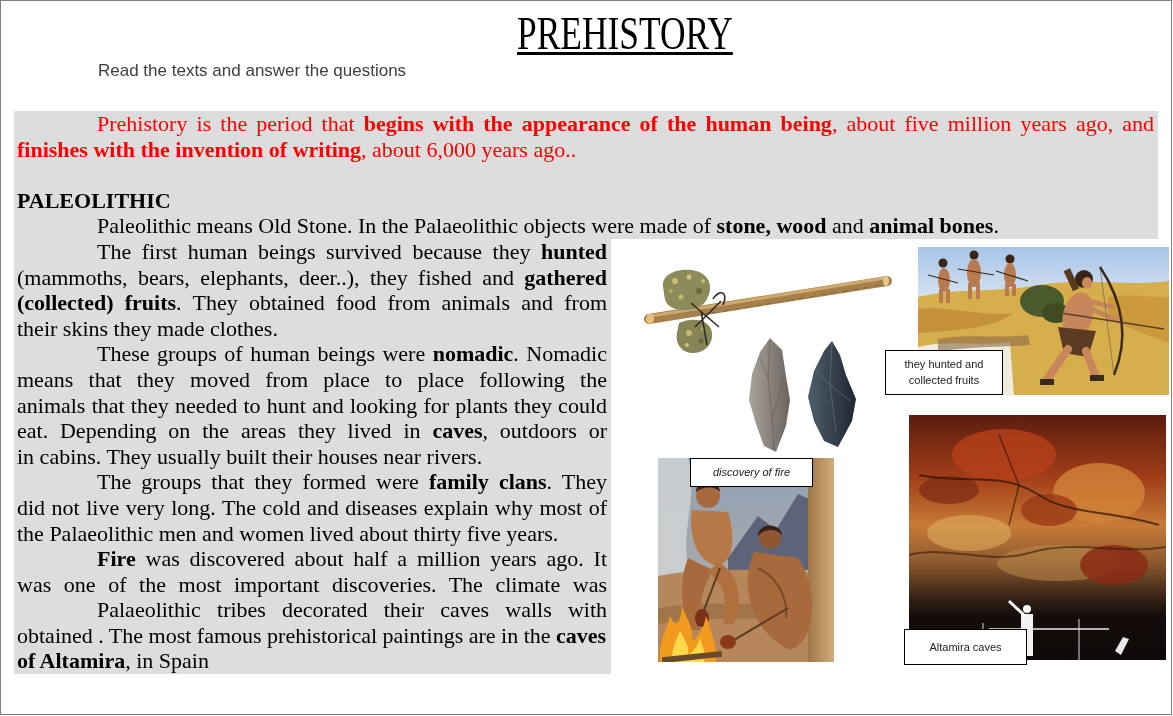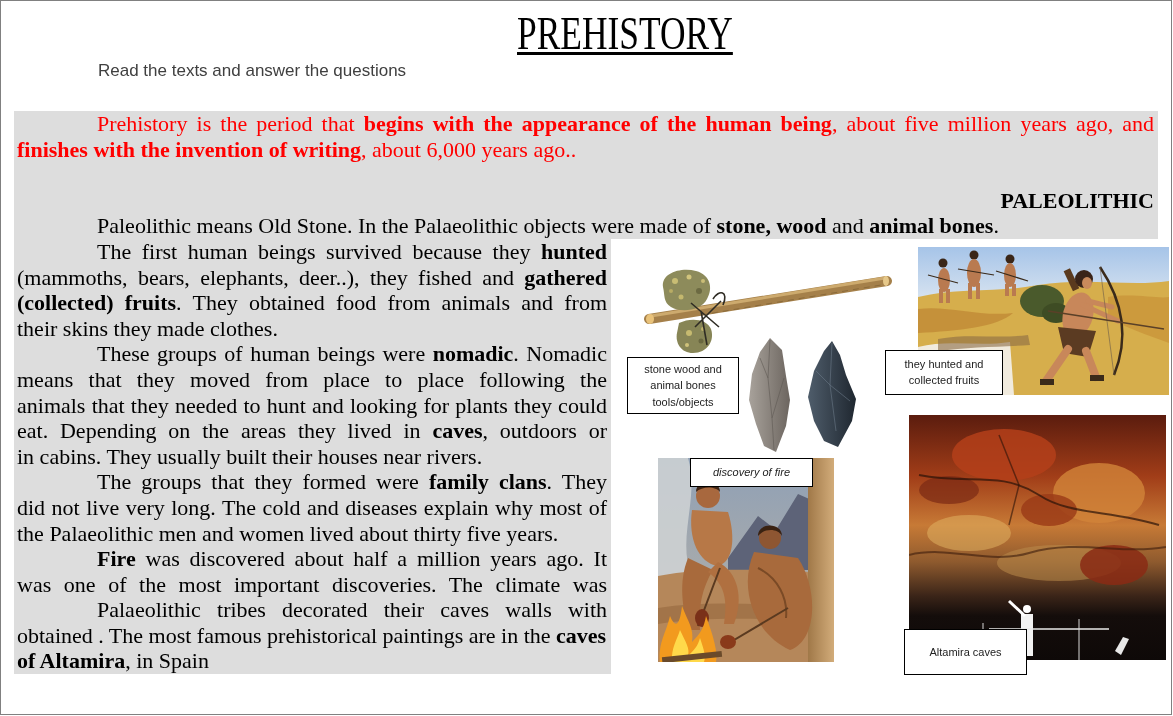--- a/index.html
+++ b/index.html
@@ -32,21 +32,21 @@
     position: absolute; left: 13px; top: 110px;
     width: 1144px; padding: 0 4px 0 3px; box-sizing: border-box;
     background: #dddddd;
     font-family: "Liberation Serif", serif;
     font-size: 22px; line-height: 25.6px; color: #000;
   }
   .ln { height: 25.6px; text-align: justify; text-align-last: justify; }
   .ln.last { text-align: left; text-align-last: left; }
   .ind { text-indent: 80px; }
   .red { color: #ff0000; }
-  .heading { height: 25.6px; text-align: right; font-weight: bold; }
+  .heading { height: 25.6px; text-align: left; font-weight: bold; }
   .blank { height: 25.6px; }
   b { font-weight: bold; }
 
   .fig {
     float: right; position: relative;
     width: 560px; height: 435.2px;
     margin: 0 -17px 0 4px;
     background: #ffffff;
   }
   .img { position: absolute; display: block; }
@@ -232,33 +232,28 @@
         <path d="M90,20 L110,70 L100,110" stroke="#2a1208" stroke-width="1.5" fill="none" opacity="0.6"></path>
         <circle cx="118" cy="194" r="4" fill="#ffffff"></circle>
         <rect x="112" y="199" width="12" height="42" fill="#f2f2f2"></rect>
         <line x1="116" y1="201" x2="100" y2="186" stroke="#ffffff" stroke-width="3"></line>
         <line x1="80" y1="214" x2="200" y2="214" stroke="#e8e8e8" stroke-width="1.5"></line>
         <line x1="170" y1="204" x2="170" y2="245" stroke="#d8d8d8" stroke-width="1"></line>
         <line x1="74" y1="208" x2="74" y2="245" stroke="#d8d8d8" stroke-width="1"></line>
         <path d="M206,236 L214,222 L220,224 L212,240Z" fill="#e8e8e8"></path>
       </svg>
 
-      <div class="cap" style="left:16px; top:118px; width:112px; height:57px;">
-        <span>stone wood and</span>
-        <span>animal bones</span>
-        <span>tools/objects</span>
-      </div>
       <div class="cap" style="left:274px; top:111px; width:118px; height:45px;">
         <span>they hunted and</span>
         <span>collected fruits</span>
       </div>
       <div class="cap" style="left:79px; top:219px; width:123px; height:29px;font-style:italic;">
         <span>discovery of fire</span>
       </div>
-      <div class="cap" style="left:293px; top:390px; width:123px; height:46px;">
+      <div class="cap" style="left:293px; top:390px; width:123px; height:36px;">
         <span>Altamira caves</span>
       </div>
     </div>
 
     <div class="ln ind"><span>The first human beings survived because they </span><b>hunted</b></div>
     <div class="ln"><span>(mammoths, bears, elephants, deer..), they fished and </span><b>gathered</b></div>
     <div class="ln"><b>(collected) fruits</b><span>. They obtained food from animals and from</span></div>
     <div class="ln last"><span>their skins they made clothes.</span></div>
 
     <div class="ln ind"><span>These groups of human beings were </span><b>nomadic</b><span>. Nomadic</span></div>

